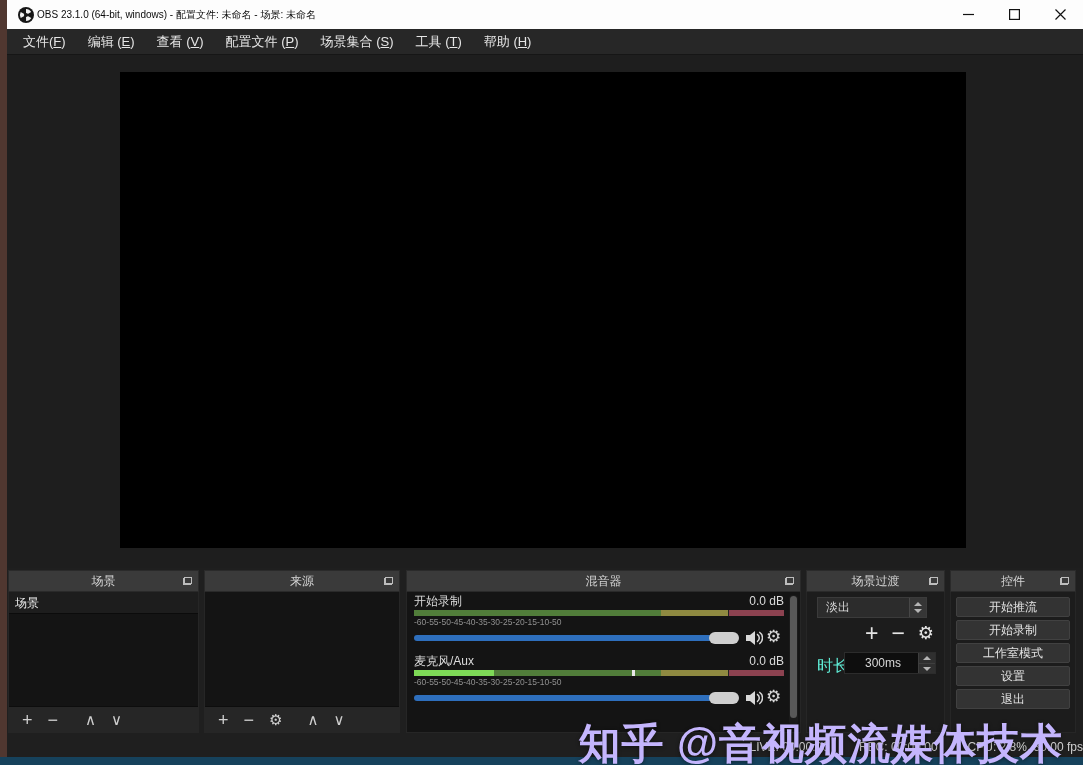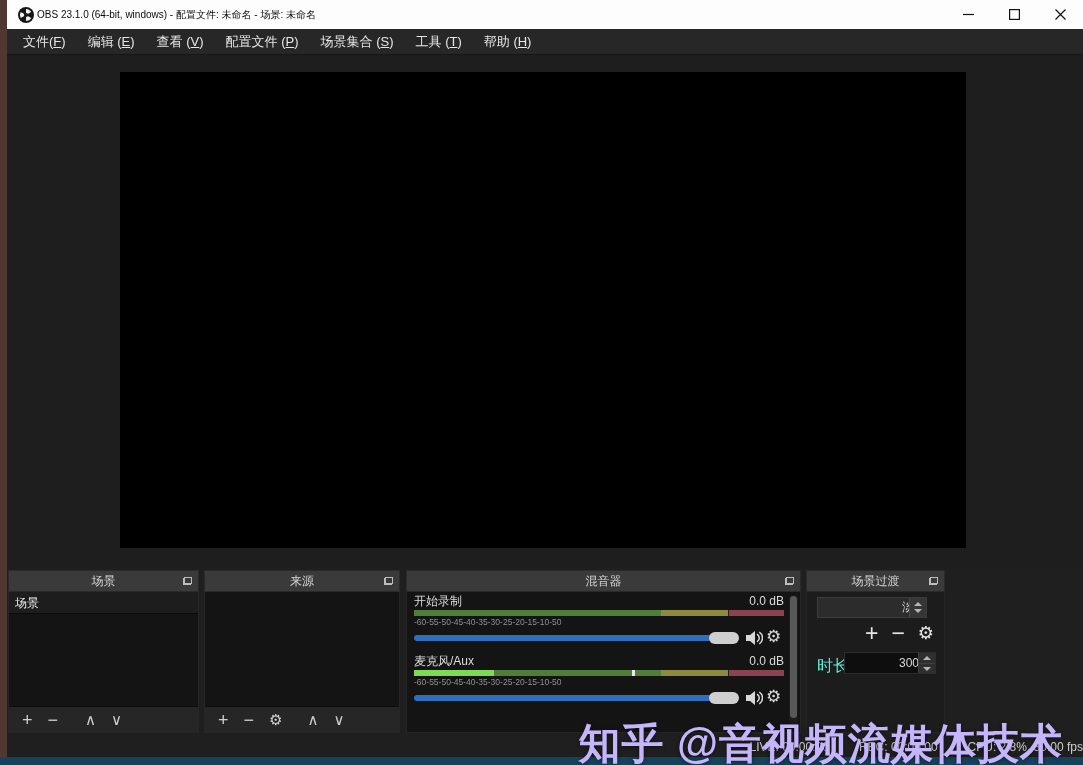--- a/index.html
+++ b/index.html
@@ -267,21 +267,21 @@
             <span class="mix-gear">⚙</span>
           </div>
         </div>
 
         <div class="mix-scroll">
           <div class="mix-thumb"></div>
         </div>
       </div>
     </div>
 
-    <div class="dock" id="dock-transitions" style="left:799px;text-align:right;">
+    <div class="dock" id="dock-transitions" style="left:799px;">
       <div class="dock-header">
         <span>场景过渡</span>
         <span class="float-icon"></span>
       </div>
       <div class="dock-body">
         <div class="combo">
           <span>淡出</span>
           <span class="combo-spin">
             <span class="tri up"></span>
             <span class="tri dn"></span>
@@ -302,20 +302,33 @@
                 </span>
               <span class="half b">
                   <span class="tri dn" style="bottom:2px;"></span>
                 </span>
             </span>
           </div>
         </div>
       </div>
     </div>
 
+    <div class="dock" id="dock-controls" style="left:943px;">
+      <div class="dock-header">
+        <span>控件</span>
+        <span class="float-icon"></span>
+      </div>
+      <div class="dock-body">
+        <button class="ctl-btn">开始推流</button>
+        <button class="ctl-btn">开始录制</button>
+        <button class="ctl-btn">工作室模式</button>
+        <button class="ctl-btn">设置</button>
+        <button class="ctl-btn">退出</button>
+      </div>
+    </div>
 
     <div class="statusbar">
       <span>LIVE: 00:00:00</span>
       <span>REC: 00:00:00</span>
       <span>CPU: 2.8%, 30.00 fps</span>
     </div>
   </div>
 
   <div class="desktop-bottom"></div>
 

